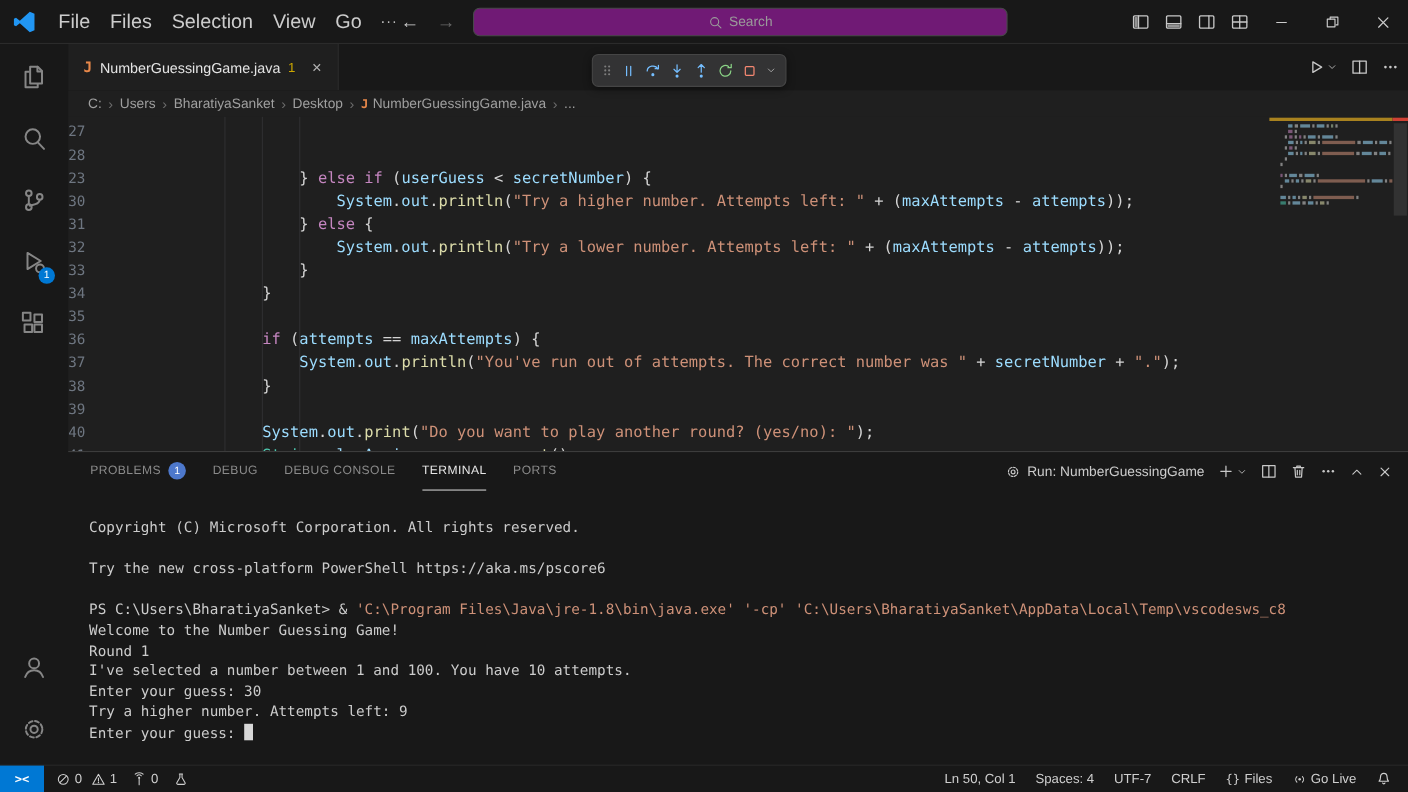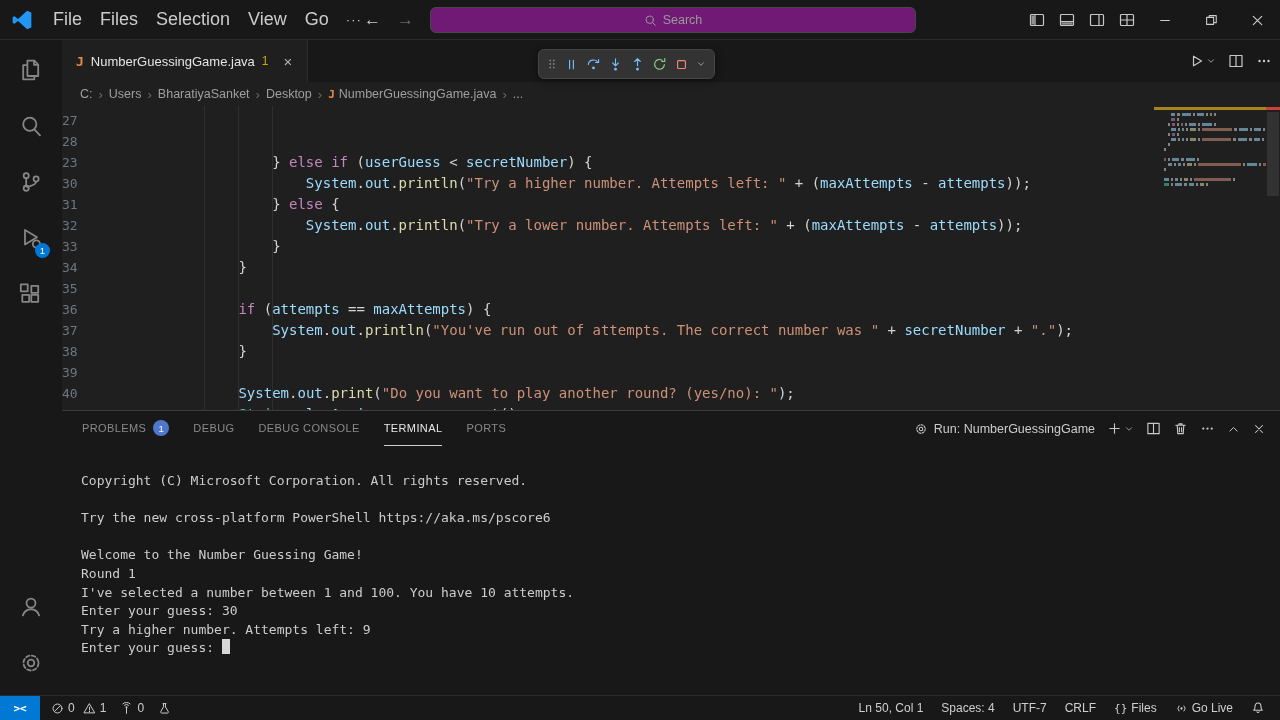--- a/index.html
+++ b/index.html
@@ -556,20 +556,21 @@
                   <path d="M4 4l8 8M12 4l-8 8"></path>
                 </svg>
             </span>
           </div>
         </div>
         <div class="terminal">
             <div class="tline"><span class="tc-d">Copyright (C) Microsoft Corporation. All rights reserved.</span></div>
             <div class="tline"></div>
             <div class="tline"><span class="tc-d">Try the new cross-platform PowerShell https://aka.ms/pscore6</span></div>
             <div class="tline"></div>
+            <div class="tline"><span class="tc-d">PS C:\Users\BharatiyaSanket&gt; &amp; </span><span class="tc-p">'C:\Program Files\Java\jre-1.8\bin\java.exe'</span><span class="tc-d"> </span><span class="tc-p">'-cp'</span><span class="tc-d"> </span><span class="tc-p">'C:\Users\BharatiyaSanket\AppData\Local\Temp\vscodesws_c8</span></div>
             <div class="tline"><span class="tc-d">Welcome to the Number Guessing Game!</span></div>
             <div class="tline"><span class="tc-d">Round 1</span></div>
             <div class="tline"><span class="tc-d">I've selected a number between 1 and 100. You have 10 attempts.</span></div>
             <div class="tline"><span class="tc-d">Enter your guess: 30</span></div>
             <div class="tline"><span class="tc-d">Try a higher number. Attempts left: 9</span></div>
             <div class="tline"><span class="tc-d">Enter your guess: </span><span class="cursor"></span></div>
           </div>
       </div>
     </div>
   </div>

